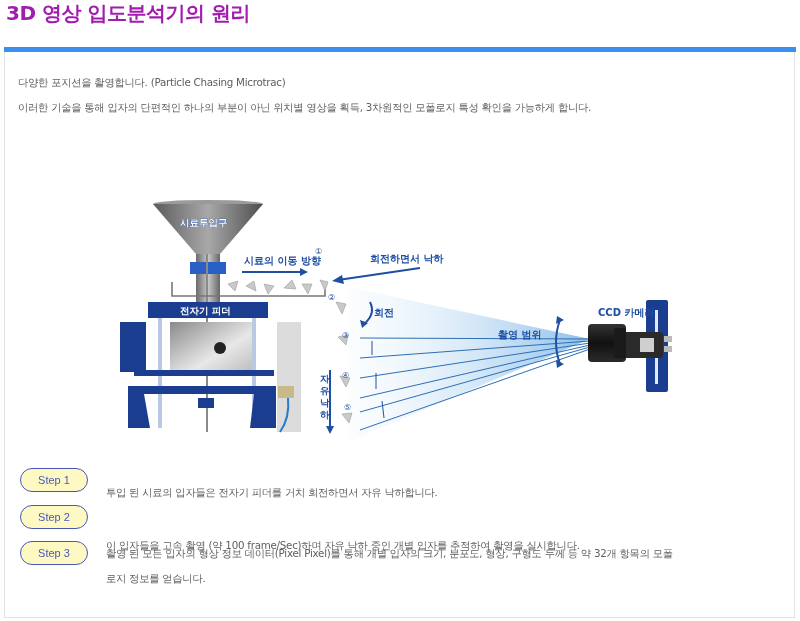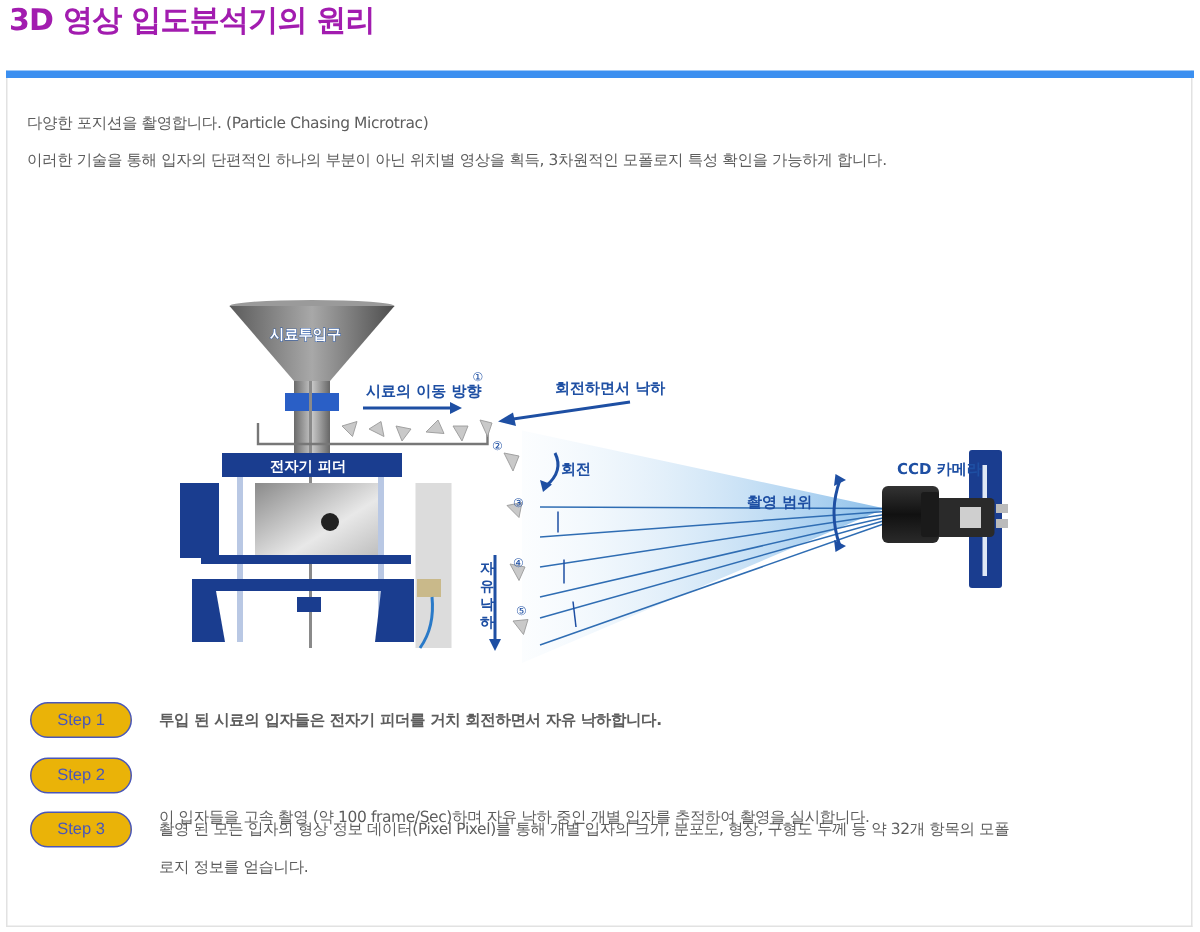--- a/index.html
+++ b/index.html
@@ -30,21 +30,21 @@
     .diagram {
       position: absolute; left: 120px; top: 192px; width: 580px; height: 250px;
     }
 
     .steps {
       position: absolute; left: 20px; top: 468px; width: 760px;
     }
     .step-row { position: absolute; left: 0; width: 760px; }
     .step-btn {
       position: absolute; left: 0; top: 0; width: 68px; height: 24px;
-      border: 1px solid #4a57b8; border-radius: 12px; background: #eab308;
+      border: 1px solid #4a57b8; border-radius: 12px; background: #fef9c3;
       color: #4a57b8; font-size: 11px; line-height: 22px; text-align: center;
       font-family: "Liberation Sans", "DejaVu Sans", sans-serif; cursor: pointer;
     }
     .step-text {
       position: absolute; left: 86px; top: 0px; width: 680px;
       font-size: 10.3px; line-height: 25px; color: #5d5d5d; letter-spacing: -0.25px;
     }
     .step-text p { white-space: nowrap; }
 
     .dlabel { font-family: "DejaVu Sans", sans-serif; font-weight: bold; }
@@ -196,21 +196,21 @@
       <rect x="158" y="194" width="16" height="12" fill="#c9b98a"></rect>
       <path d="M168 206 Q 170 226 160 240" stroke="#2a7ac8" stroke-width="2" fill="none"></path>
     </g>
     <text class="dlabel" x="60" y="122" font-size="9.5" fill="#ffffff">전자기 피더</text>
   </svg>
 </div>
 
 <div class="steps">
   <div class="step-row" style="top:0px;">
     <button class="step-btn">Step 1</button>
-    <div class="step-text" style="top:0px;font-weight:bold;">
+    <div class="step-text" style="top:12px;">
       <p>투입 된 시료의 입자들은 전자기 피더를 거치 회전하면서 자유 낙하합니다.</p>
     </div>
   </div>
   <div class="step-row" style="top:37px;">
     <button class="step-btn">Step 2</button>
     <div class="step-text" style="top:0px;margin-top:28px;">
       <p>이 입자들을 고속 촬영 (약 100 frame/Sec)하며 자유 낙하 중인 개별 입자를 추적하여 촬영을 실시합니다.</p>
     </div>
   </div>
   <div class="step-row" style="top:73px;">

